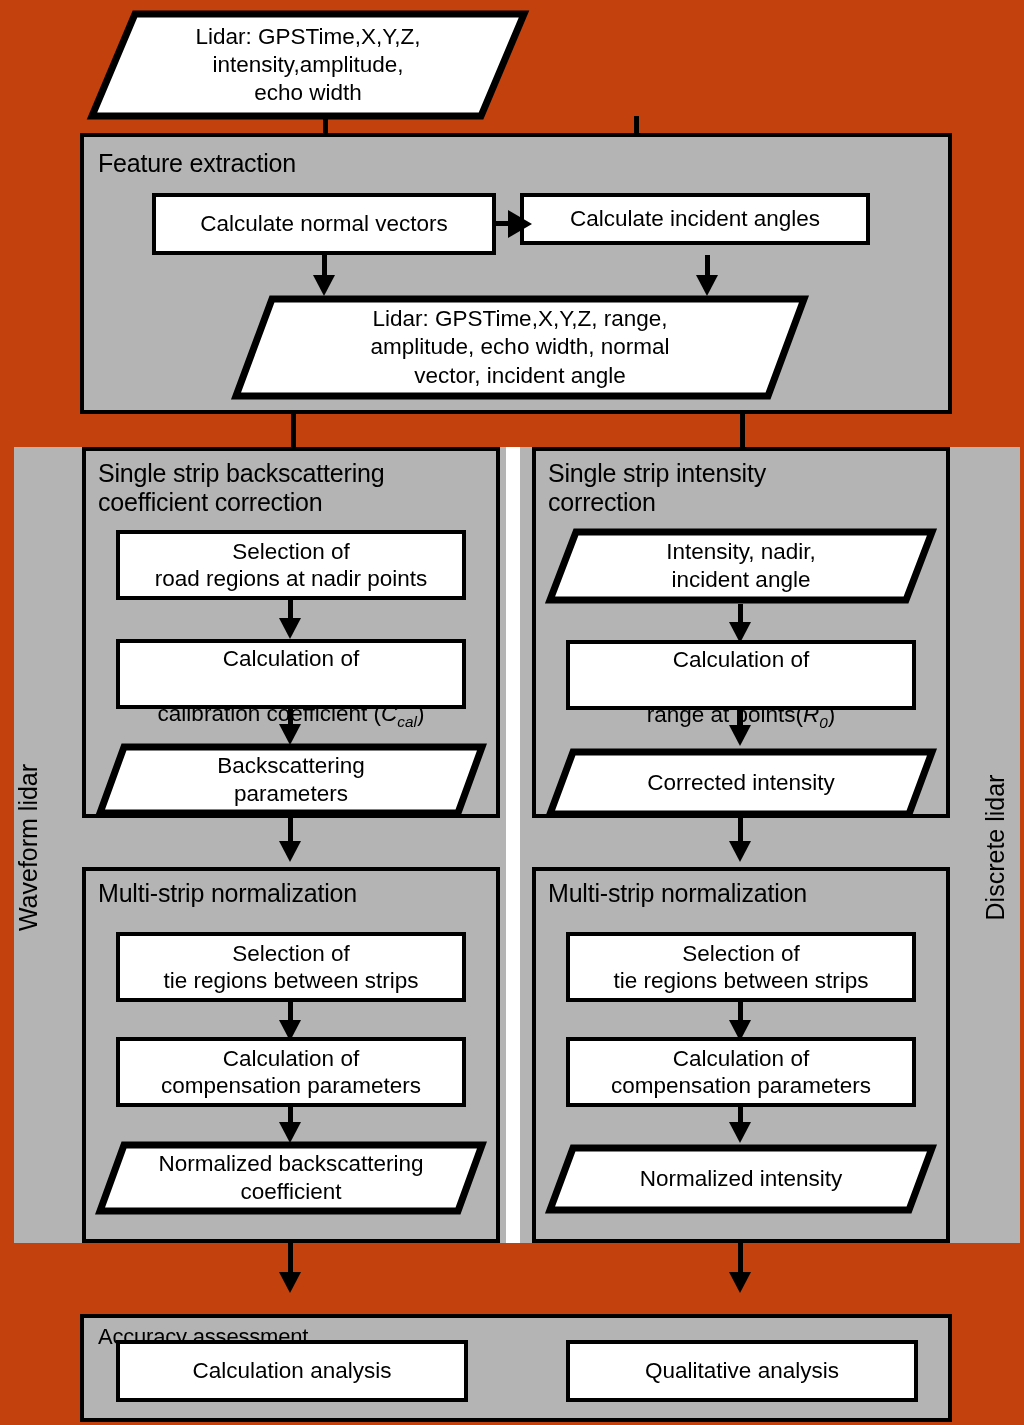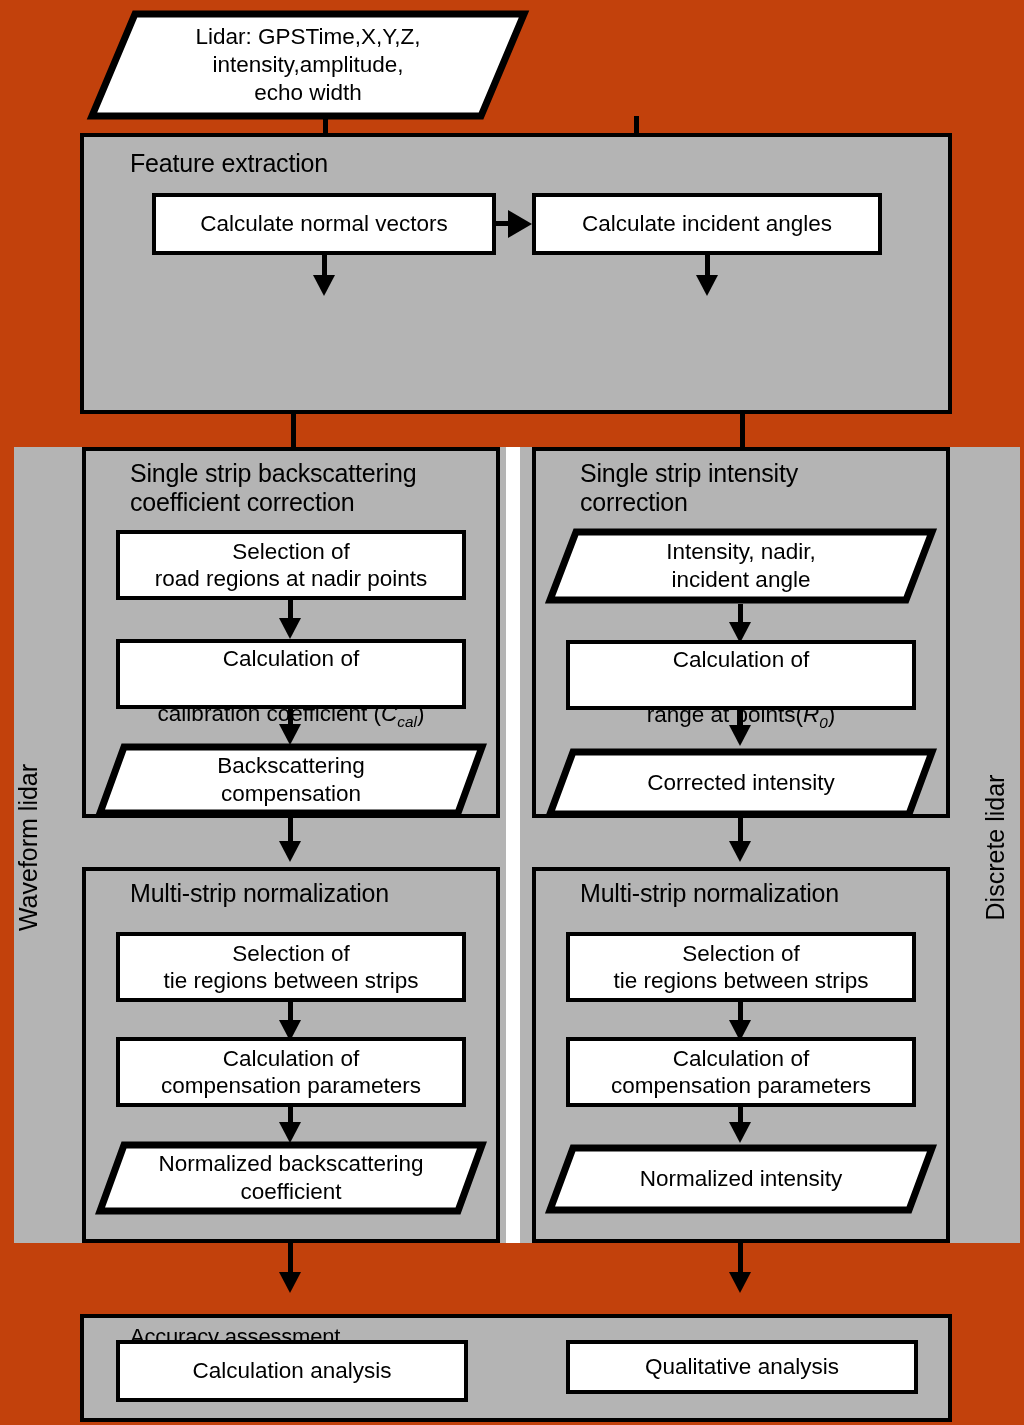--- a/index.html
+++ b/index.html
@@ -30,21 +30,20 @@
     border: 4px solid #000000;
   }
 
   .group-title {
     position: absolute;
     color: #000000;
     font-size: 25px;
     line-height: 1.16;
     letter-spacing: -0.2px;
     white-space: pre-line;
-    margin-left: 32px;
   }
 
   .proc {
     background: #ffffff;
     border: 4px solid #000000;
     display: flex;
     align-items: center;
     justify-content: center;
     text-align: center;
     font-size: 22.5px;
@@ -137,33 +136,41 @@
   <div class="abs vhead" style="left:625px; top:170px;"></div>
 
   <div class="abs group" style="left:80px; top:133px; width:872px; height:281px;">
     <div class="group-title" style="left:14px; top:12px;">Feature extraction</div>
   </div>
 
   <div class="abs proc" style="left:152px; top:193px; width:344px; height:62px;">
     <span>Calculate normal vectors</span>
   </div>
 
-  <div class="abs proc" style="left:532px; top:193px; width:350px; height:62px;">
+  <div class="abs proc" style="left:520px; top:193px; width:350px; height:52px;">
     <span>Calculate incident angles</span>
   </div>
 
   <div class="abs hline" style="left:494px; top:221px; width:20px;"></div>
   <div class="abs hhead" style="left:508px; top:210px;"></div>
 
   <div class="abs vline" style="left:322px; top:255px; height:30px;"></div>
   <div class="abs vhead" style="left:313px; top:275px;"></div>
 
   <div class="abs vline" style="left:705px; top:255px; height:30px;"></div>
   <div class="abs vhead" style="left:696px; top:275px;"></div>
 
+  <div class="data-shape" style="left:232px; top:295px; width:576px; height:105px;">
+    <svg width="576" height="105" viewBox="0 0 576 105">
+      <polygon points="40,4 572,4 536,101 4,101" fill="#ffffff" stroke="#000000" stroke-width="7"></polygon>
+    </svg>
+    <div class="dtext">Lidar: GPSTime,X,Y,Z, range,
+amplitude, echo width, normal
+vector, incident angle</div>
+  </div>
 
   <div class="abs vline" style="left:291px; top:412px; height:42px;"></div>
   <div class="abs vhead" style="left:282px; top:448px;"></div>
 
   <div class="abs vline" style="left:740px; top:412px; height:42px;"></div>
   <div class="abs vhead" style="left:731px; top:448px;"></div>
 
   <div class="abs group" style="left:82px; top:447px; width:418px; height:371px;">
     <div class="group-title" style="left:12px; top:8px;">Single strip backscattering
 coefficient correction</div>
@@ -185,21 +192,21 @@
   </div>
 
   <div class="abs vline" style="left:288px; top:709px; height:22px;"></div>
   <div class="abs vhead" style="left:279px; top:724px;"></div>
 
   <div class="data-shape" style="left:96px; top:743px; width:390px; height:74px;">
     <svg width="390" height="74" viewBox="0 0 390 74">
       <polygon points="28,4 386,4 362,70 4,70" fill="#ffffff" stroke="#000000" stroke-width="7"></polygon>
     </svg>
     <div class="dtext">Backscattering
-compensation</div>
+parameters</div>
   </div>
 
   <div class="abs vline" style="left:288px; top:818px; height:30px;"></div>
   <div class="abs vhead" style="left:279px; top:841px;"></div>
 
   <div class="abs group" style="left:532px; top:447px; width:418px; height:371px;">
     <div class="group-title" style="left:12px; top:8px;">Single strip intensity
 correction</div>
   </div>
 
@@ -298,21 +305,21 @@
   <div class="abs vhead" style="left:729px; top:1272px;"></div>
 
   <div class="abs group" style="left:80px; top:1314px; width:872px; height:108px;">
     <div class="group-title" style="left:14px; top:6px; font-size:22px;">Accuracy assessment</div>
   </div>
 
   <div class="abs proc" style="left:116px; top:1340px; width:352px; height:62px;">
     <span>Calculation analysis</span>
   </div>
 
-  <div class="abs proc" style="left:566px; top:1340px; width:352px; height:54px;">
+  <div class="abs proc" style="left:566px; top:1340px; width:352px; height:62px;">
     <span>Qualitative analysis</span>
   </div>
 
   <div class="side-label left" style="left:-72px; top:833px; width:200px; text-align:center;">Waveform lidar</div>
 
   <div class="side-label right" style="left:895px; top:833px; width:200px; text-align:center;">Discrete lidar</div>
 
 </div>
 
 </body></html>

